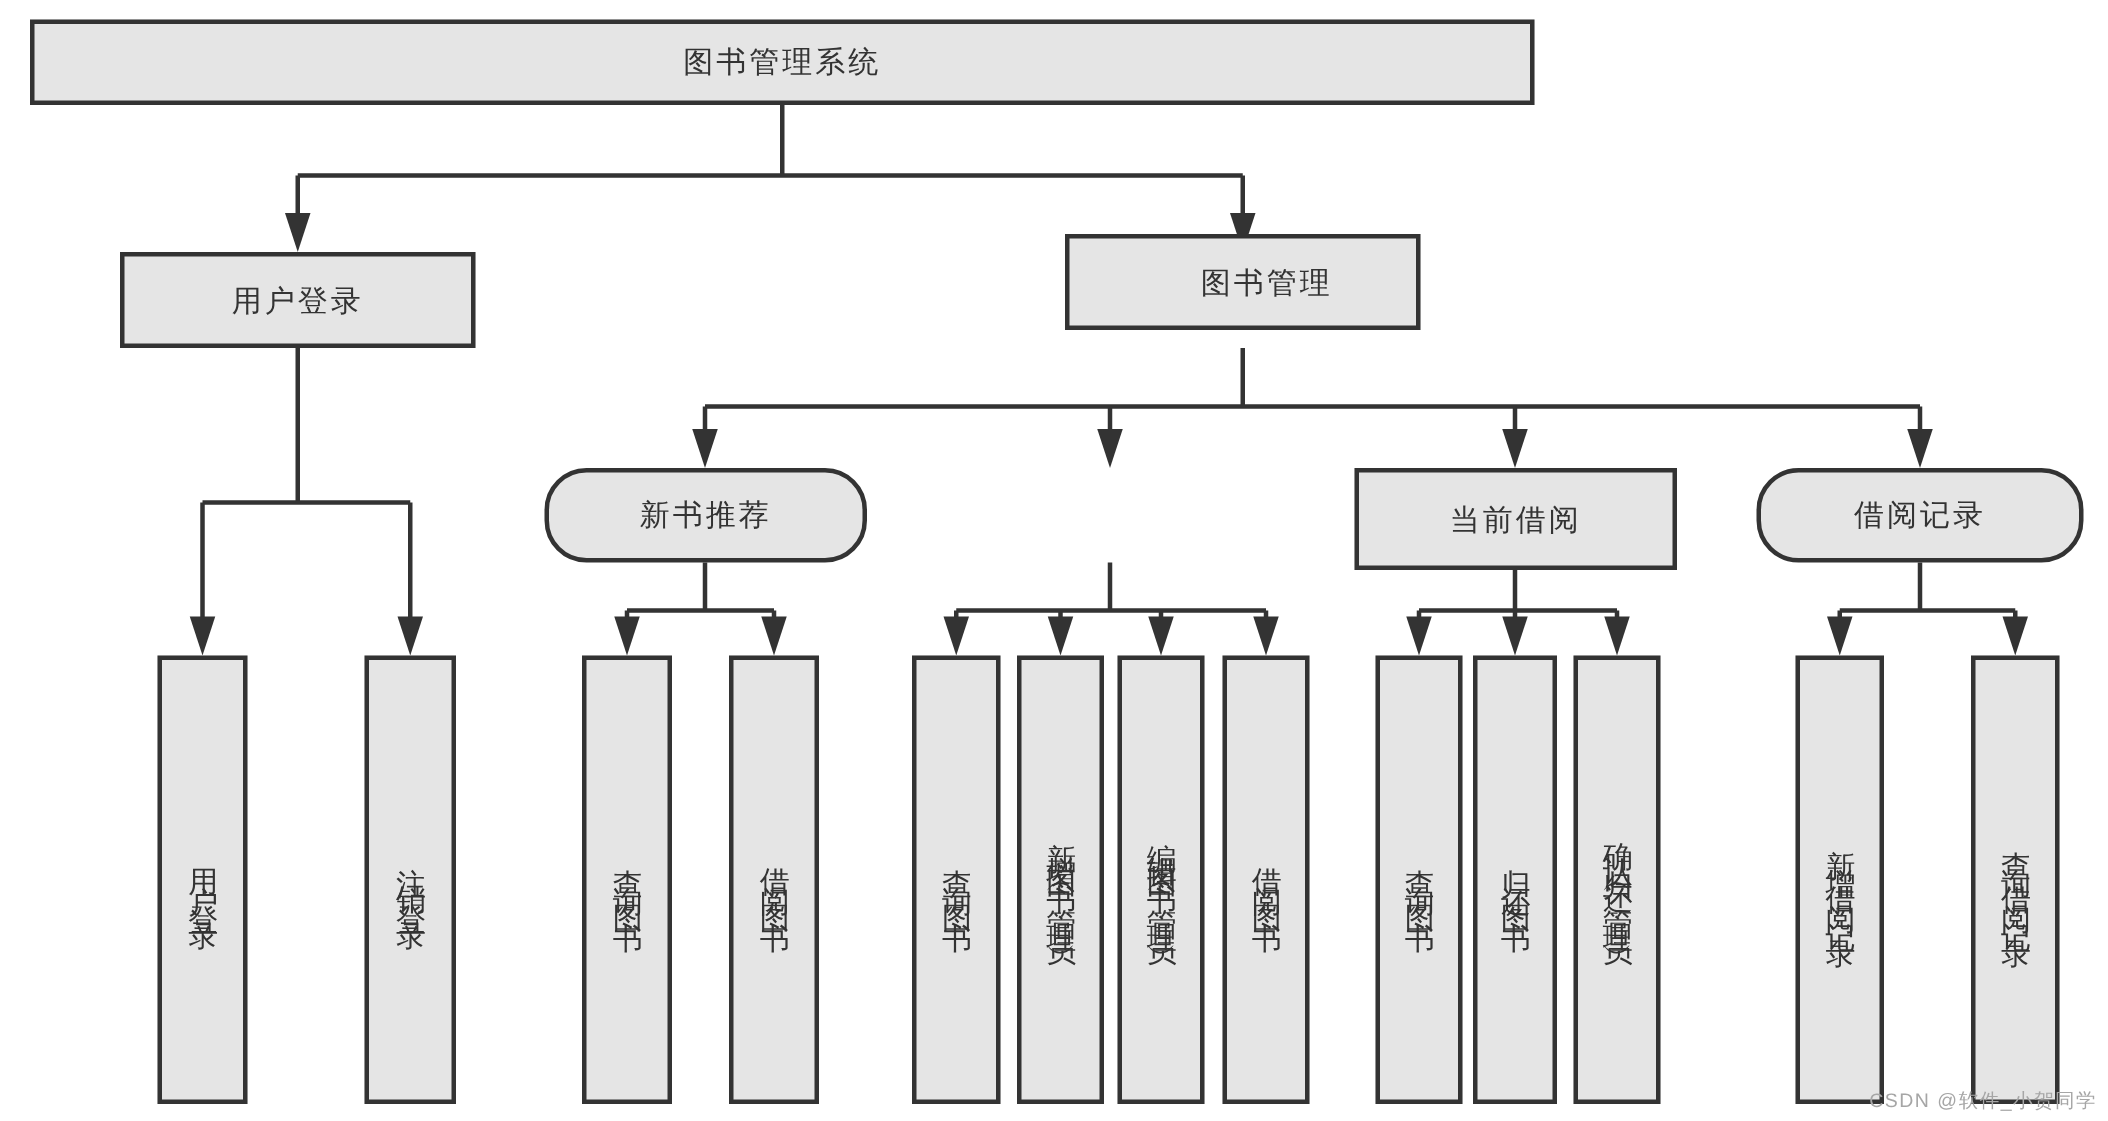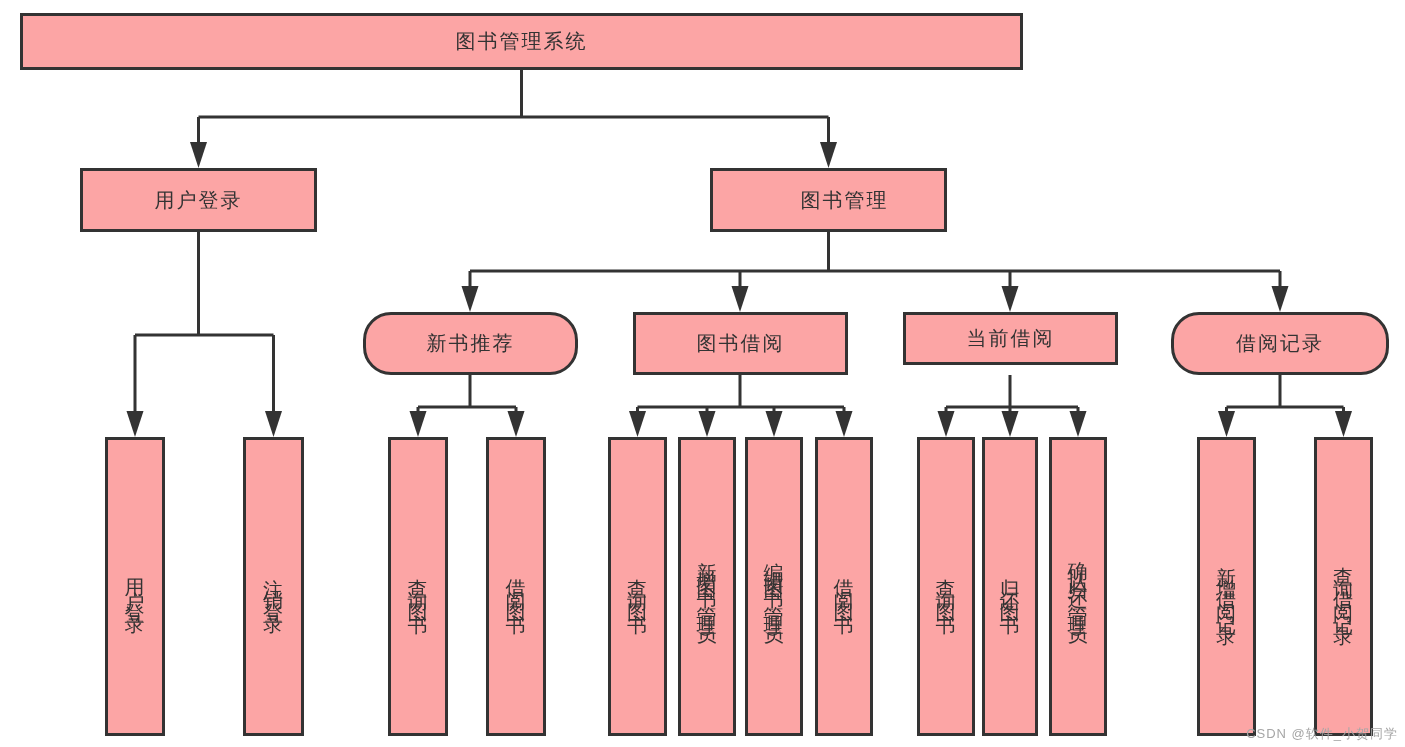--- a/index.html
+++ b/index.html
@@ -16,21 +16,21 @@
     overflow:hidden;
     font-family:"Liberation Sans","DejaVu Sans",sans-serif;
   }
   .canvas{position:absolute;left:0;top:0;width:1405px;height:747px;}
   svg.connectors{position:absolute;left:0;top:0;}
   .cline{stroke:var(--line);stroke-width:3;fill:none;}
   .arrow{fill:var(--line);stroke:none;}
   .node,.vnode{
     position:absolute;
     box-sizing:border-box;
-    background:#fca5a5;
+    background:#e5e5e5;
     border:3px solid var(--line);
     color:var(--text);
     display:flex;align-items:center;justify-content:center;
   }
   .node{font-size:20px;letter-spacing:2px;white-space:nowrap;}
   .vnode span{
     writing-mode:vertical-rl;
     text-orientation:mixed;
     font-size:20px;
     line-height:1;
@@ -83,25 +83,24 @@
     <polygon class="arrow" points="1078,437 1069.5,411 1086.5,411"></polygon>
 
     <path class="cline" d="M1280 375 V408.5 M1226.5 407 H1343.5 M1226.5 407 V414 M1343.5 407 V414"></path>
     <polygon class="arrow" points="1226.5,437 1218,411 1235,411"></polygon>
     <polygon class="arrow" points="1343.5,437 1335,411 1352,411"></polygon>
   </svg>
 
   <div class="node" style="left:20px;top:13px;width:1003px;height:57px;">图书管理系统</div>
 
   <div class="node" style="left:80px;top:168px;width:237px;height:64px;">用户登录</div>
-  <div class="node" style="left:710px;top:168px;width:237px;height:64px;padding-left:32px;">图书管理</div>
+  <div class="node" style="left:710px;top:156px;width:237px;height:64px;padding-left:32px;">图书管理</div>
 
   <div class="node" style="left:363px;top:312px;width:215px;height:63px;border-radius:28px;">新书推荐</div>
-  <div class="node" style="left:633px;top:312px;width:215px;height:63px;">图书借阅</div>
-  <div class="node" style="left:903px;top:312px;width:215px;height:53px;">当前借阅</div>
+  <div class="node" style="left:903px;top:312px;width:215px;height:68px;">当前借阅</div>
   <div class="node" style="left:1171px;top:312px;width:218px;height:63px;border-radius:28px;">借阅记录</div>
 
   <div class="vnode" style="left:105px;top:437px;width:60px;height:299px;">
     <span>用户登录</span>
   </div>
   <div class="vnode" style="left:243px;top:437px;width:61px;height:299px;">
     <span>注销登录</span>
   </div>
 
   <div class="vnode" style="left:388px;top:437px;width:60px;height:299px;">

